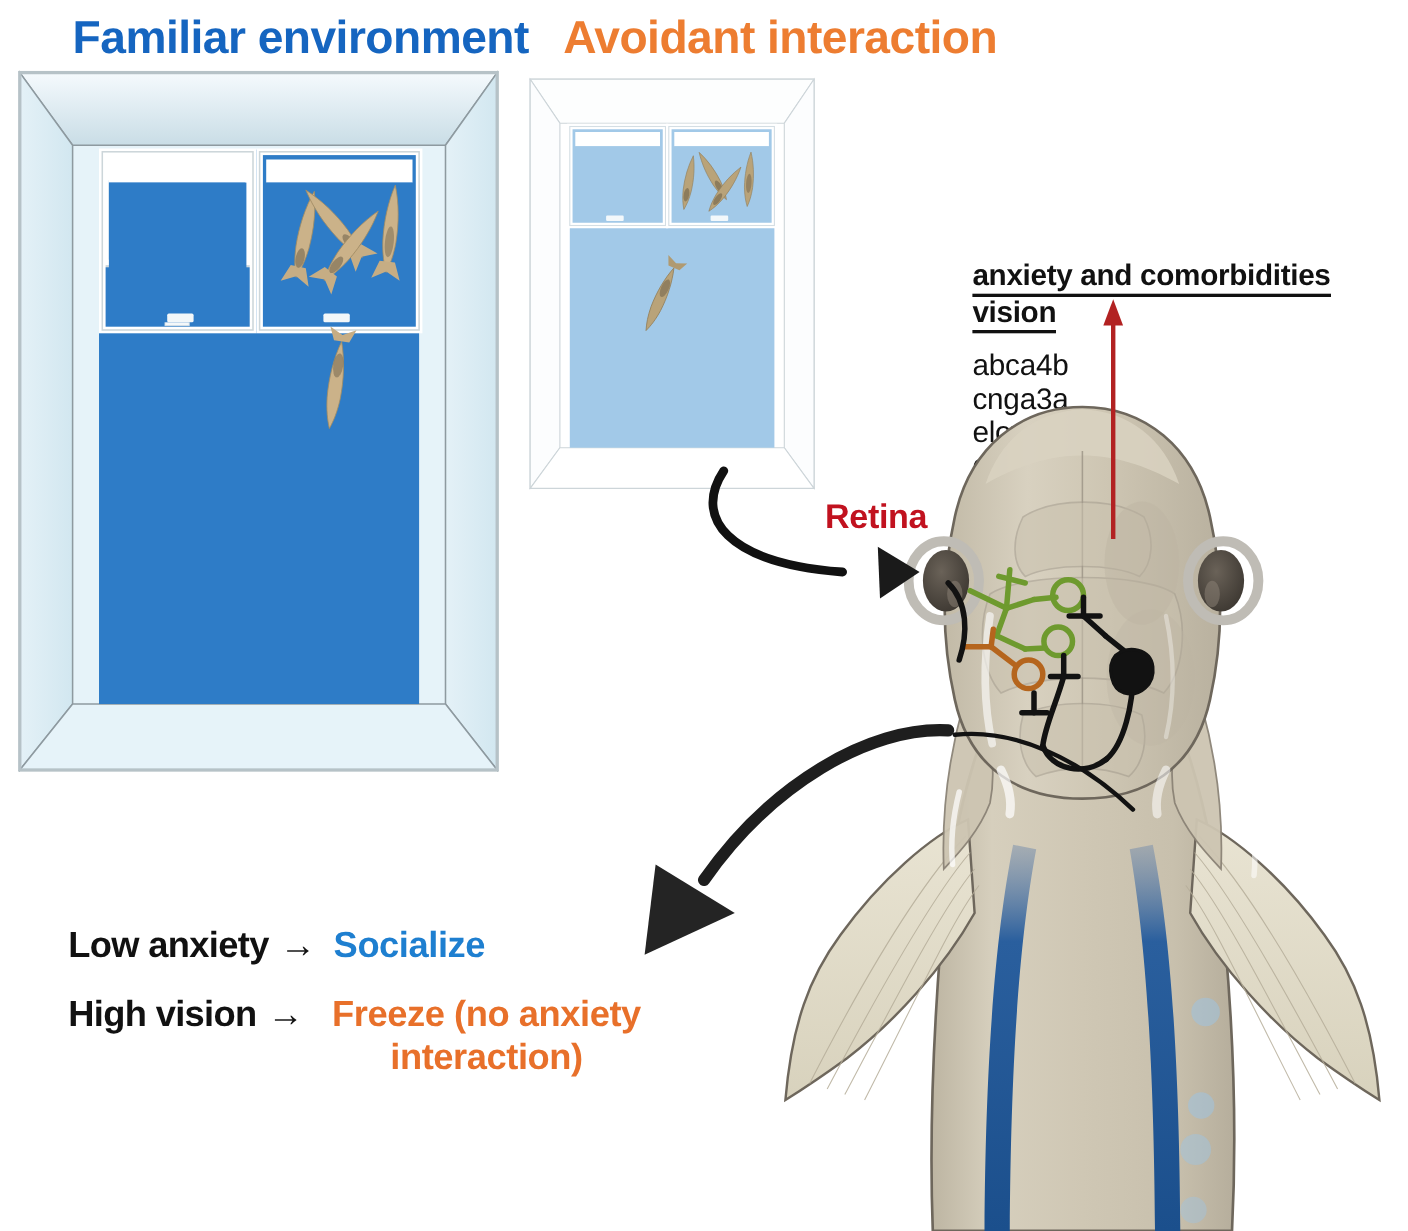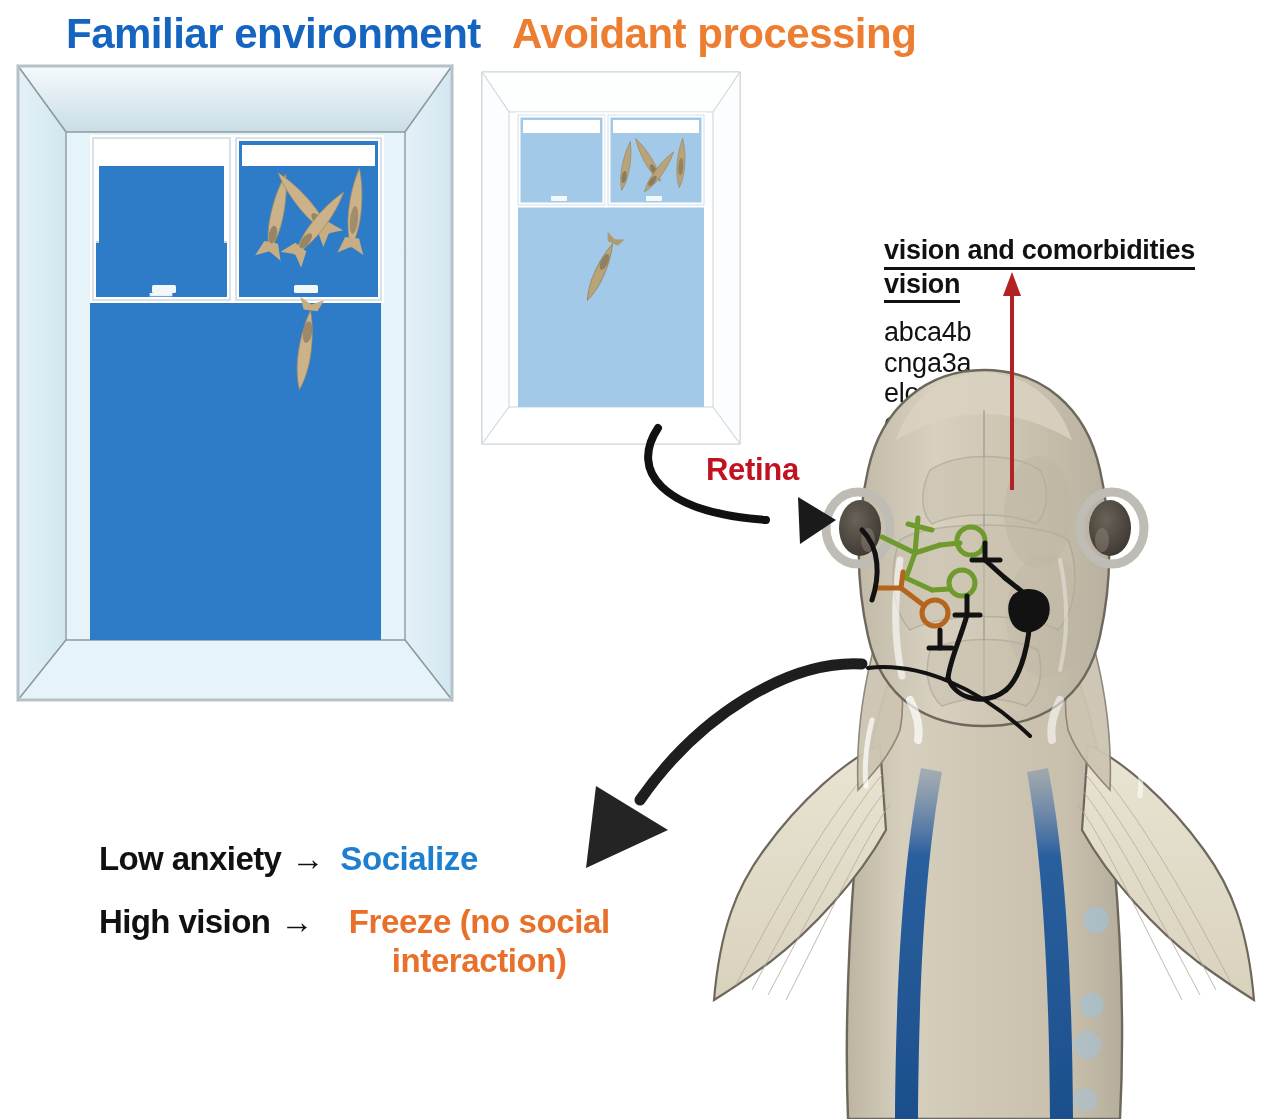--- a/index.html
+++ b/index.html
@@ -32,36 +32,36 @@
     border-bottom:3px solid #111;display:inline-block;padding-bottom:1px;
   }
   .gene-list{margin-top:14px;}
   .gene-item{
     font-size:27px;color:#111;line-height:1.12;letter-spacing:-0.2px;
     font-weight:400;
   }
 
   
   #retina-label{
-    left:706px;top:452px;font-size:31px;font-weight:bold;color:#C1121F;
+    left:750px;top:452px;font-size:31px;font-weight:bold;color:#C1121F;
     letter-spacing:-0.3px;
   }
 
   
   #info-processing{
     left:975px;top:566px;width:200px;
     transform:rotate(50deg);transform-origin:0 0;
     font-size:30px;font-weight:bold;font-style:italic;color:#111;
     line-height:1.08;letter-spacing:-0.5px;
     white-space:nowrap;
   }
 
   
   #outcome-block{left:62px;top:840px;width:600px;}
-  .outcome-row{display:flex;align-items:flex-start;margin-bottom:24px;margin-left:37px;}
+  .outcome-row{display:flex;align-items:flex-start;margin-bottom:24px;}
   .outcome-cond{
     font-size:33px;font-weight:bold;color:#111;white-space:nowrap;
     letter-spacing:-0.6px;line-height:1.18;
   }
   .outcome-arrow{
     font-size:33px;font-weight:bold;color:#111;margin:0 16px 0 10px;
     line-height:1.18;
   }
   .outcome-res{
     font-size:33px;font-weight:bold;line-height:1.18;letter-spacing:-0.4px;text-align:center;
@@ -71,25 +71,25 @@
 
   
   #art{position:absolute;left:0;top:0;width:1280px;height:1119px;
        pointer-events:none;}
 </style>
 </head>
 <body>
 
 <div class="abs" id="title-familiar">Familiar environment</div>
 
-<div class="abs" id="title-avoidant">Avoidant processing</div>
+<div class="abs" id="title-avoidant">Avoidant interaction</div>
 
 <div class="abs" id="gene-block">
   <div class="gene-head">
-    <span>vision and comorbidities</span><br>
+    <span>anxiety and comorbidities</span><br>
     <span>vision</span>
   </div>
   <div class="gene-list">
     <div class="gene-item">abca4b</div>
     <div class="gene-item">cnga3a</div>
     <div class="gene-item">elovl4b</div>
     <div class="gene-item">opn1lw1</div>
     <div class="gene-item">gnat2</div>
   </div>
 </div>
@@ -103,21 +103,21 @@
 
 <div class="abs" id="outcome-block">
   <div class="outcome-row">
     <div class="outcome-cond">Low anxiety</div>
     <div class="outcome-arrow">→</div>
     <div class="outcome-res res-blue">Socialize</div>
   </div>
   <div class="outcome-row">
     <div class="outcome-cond">High vision</div>
     <div class="outcome-arrow">→</div>
-    <div class="outcome-res res-orange">Freeze (no social interaction)</div>
+    <div class="outcome-res res-orange">Freeze (no anxiety interaction)</div>
   </div>
 </div>
 
 <svg id="art" viewBox="0 0 1280 1119">
   <defs>
     <linearGradient id="glassTopF" x1="0" y1="0" x2="0" y2="1">
       <stop offset="0" stop-color="#f5fafd"></stop>
       <stop offset="1" stop-color="#c9dde6"></stop>
     </linearGradient>
     <linearGradient id="glassSideF" x1="0" y1="0" x2="1" y2="0">

